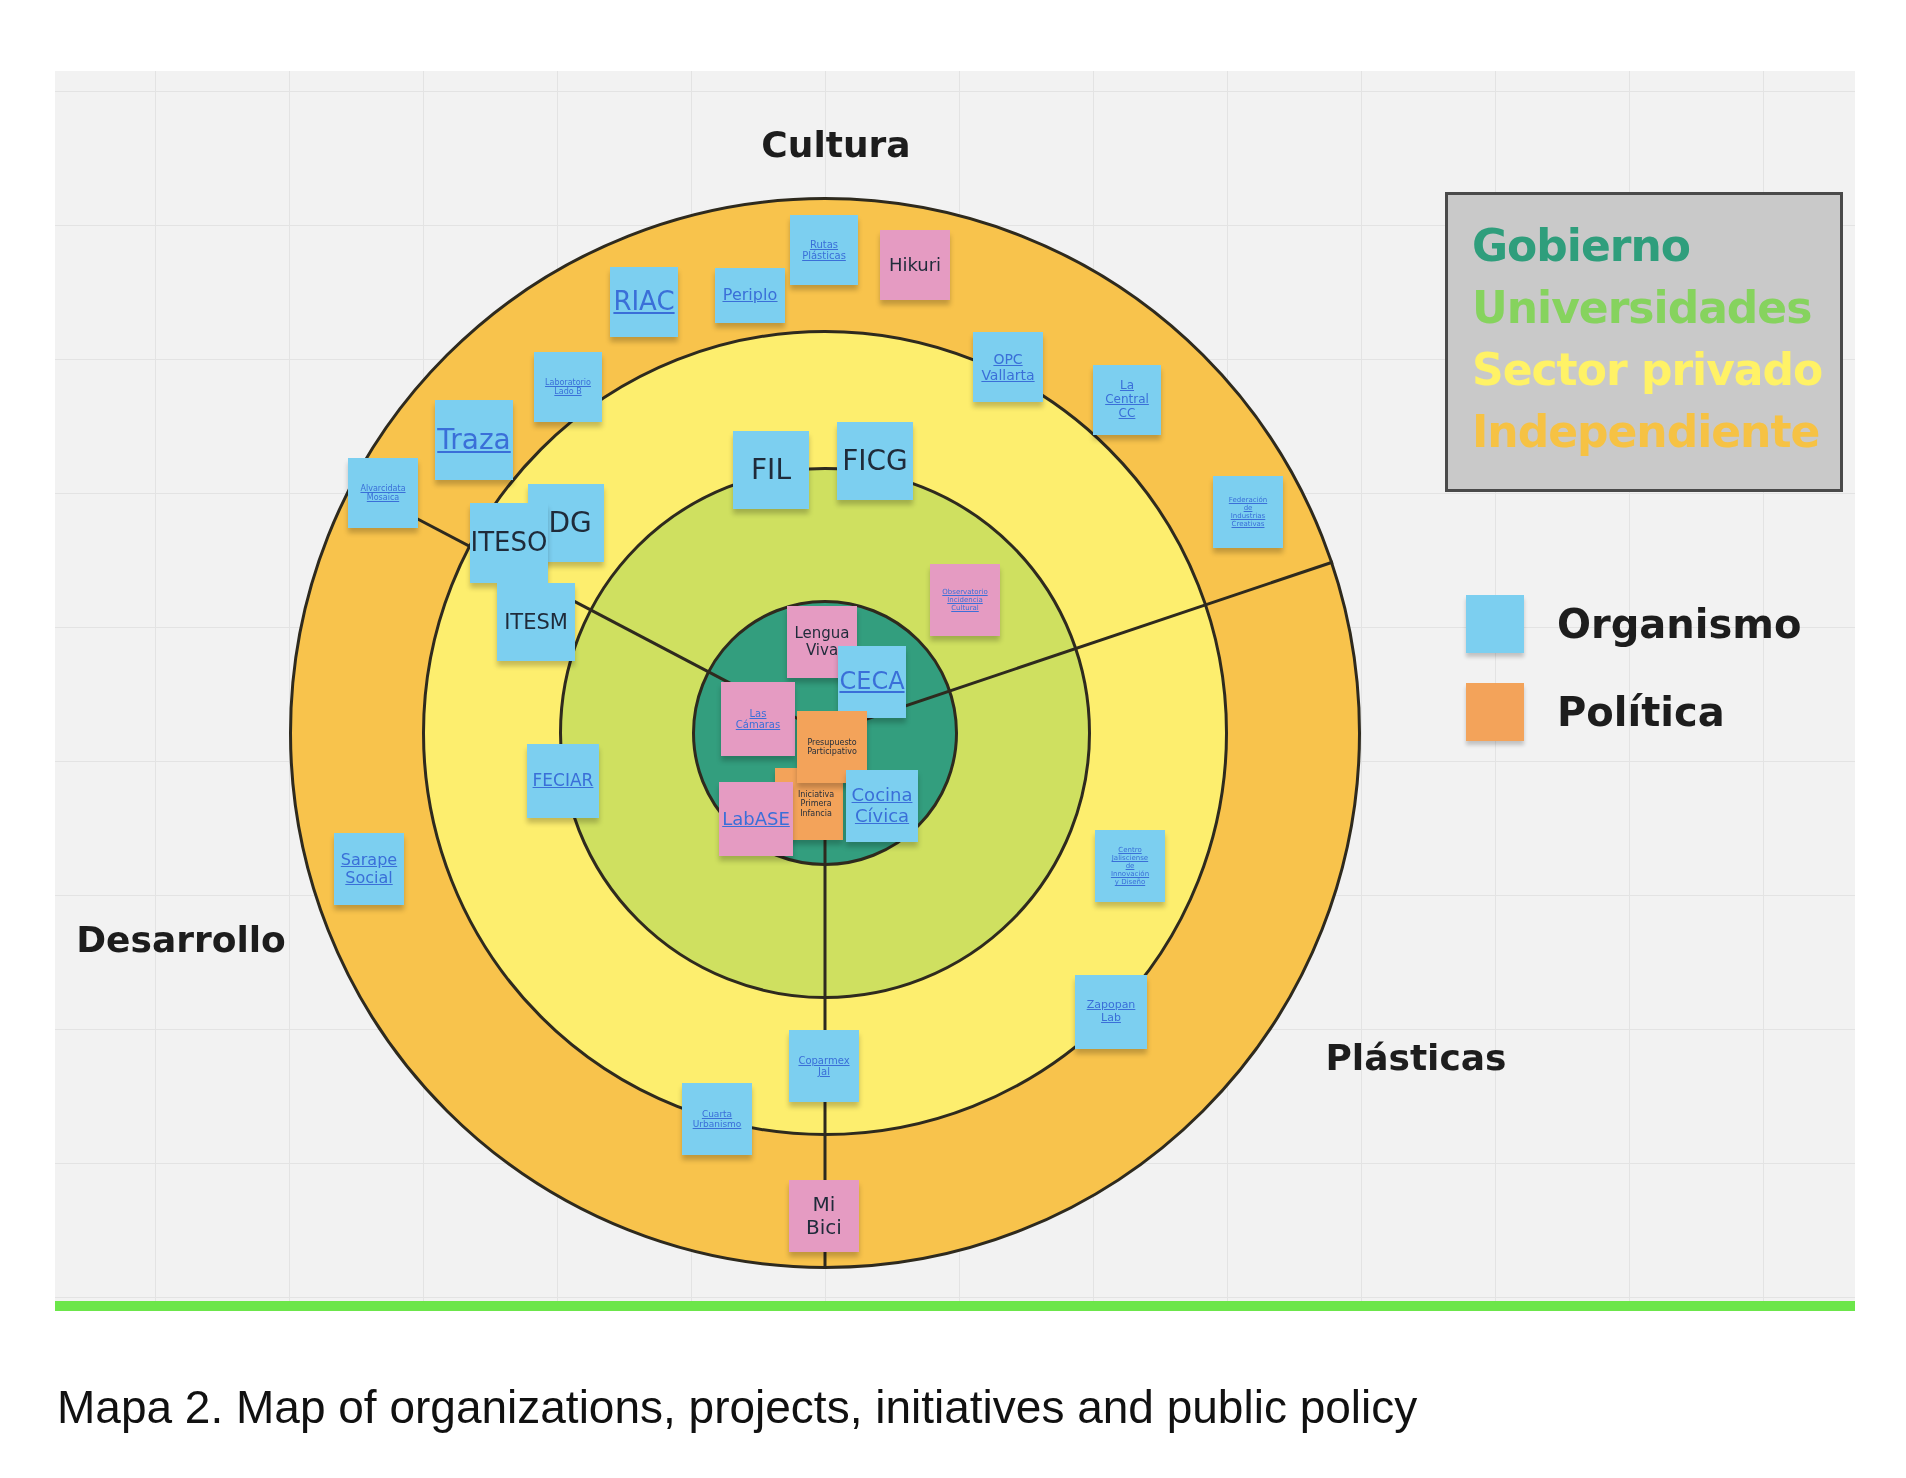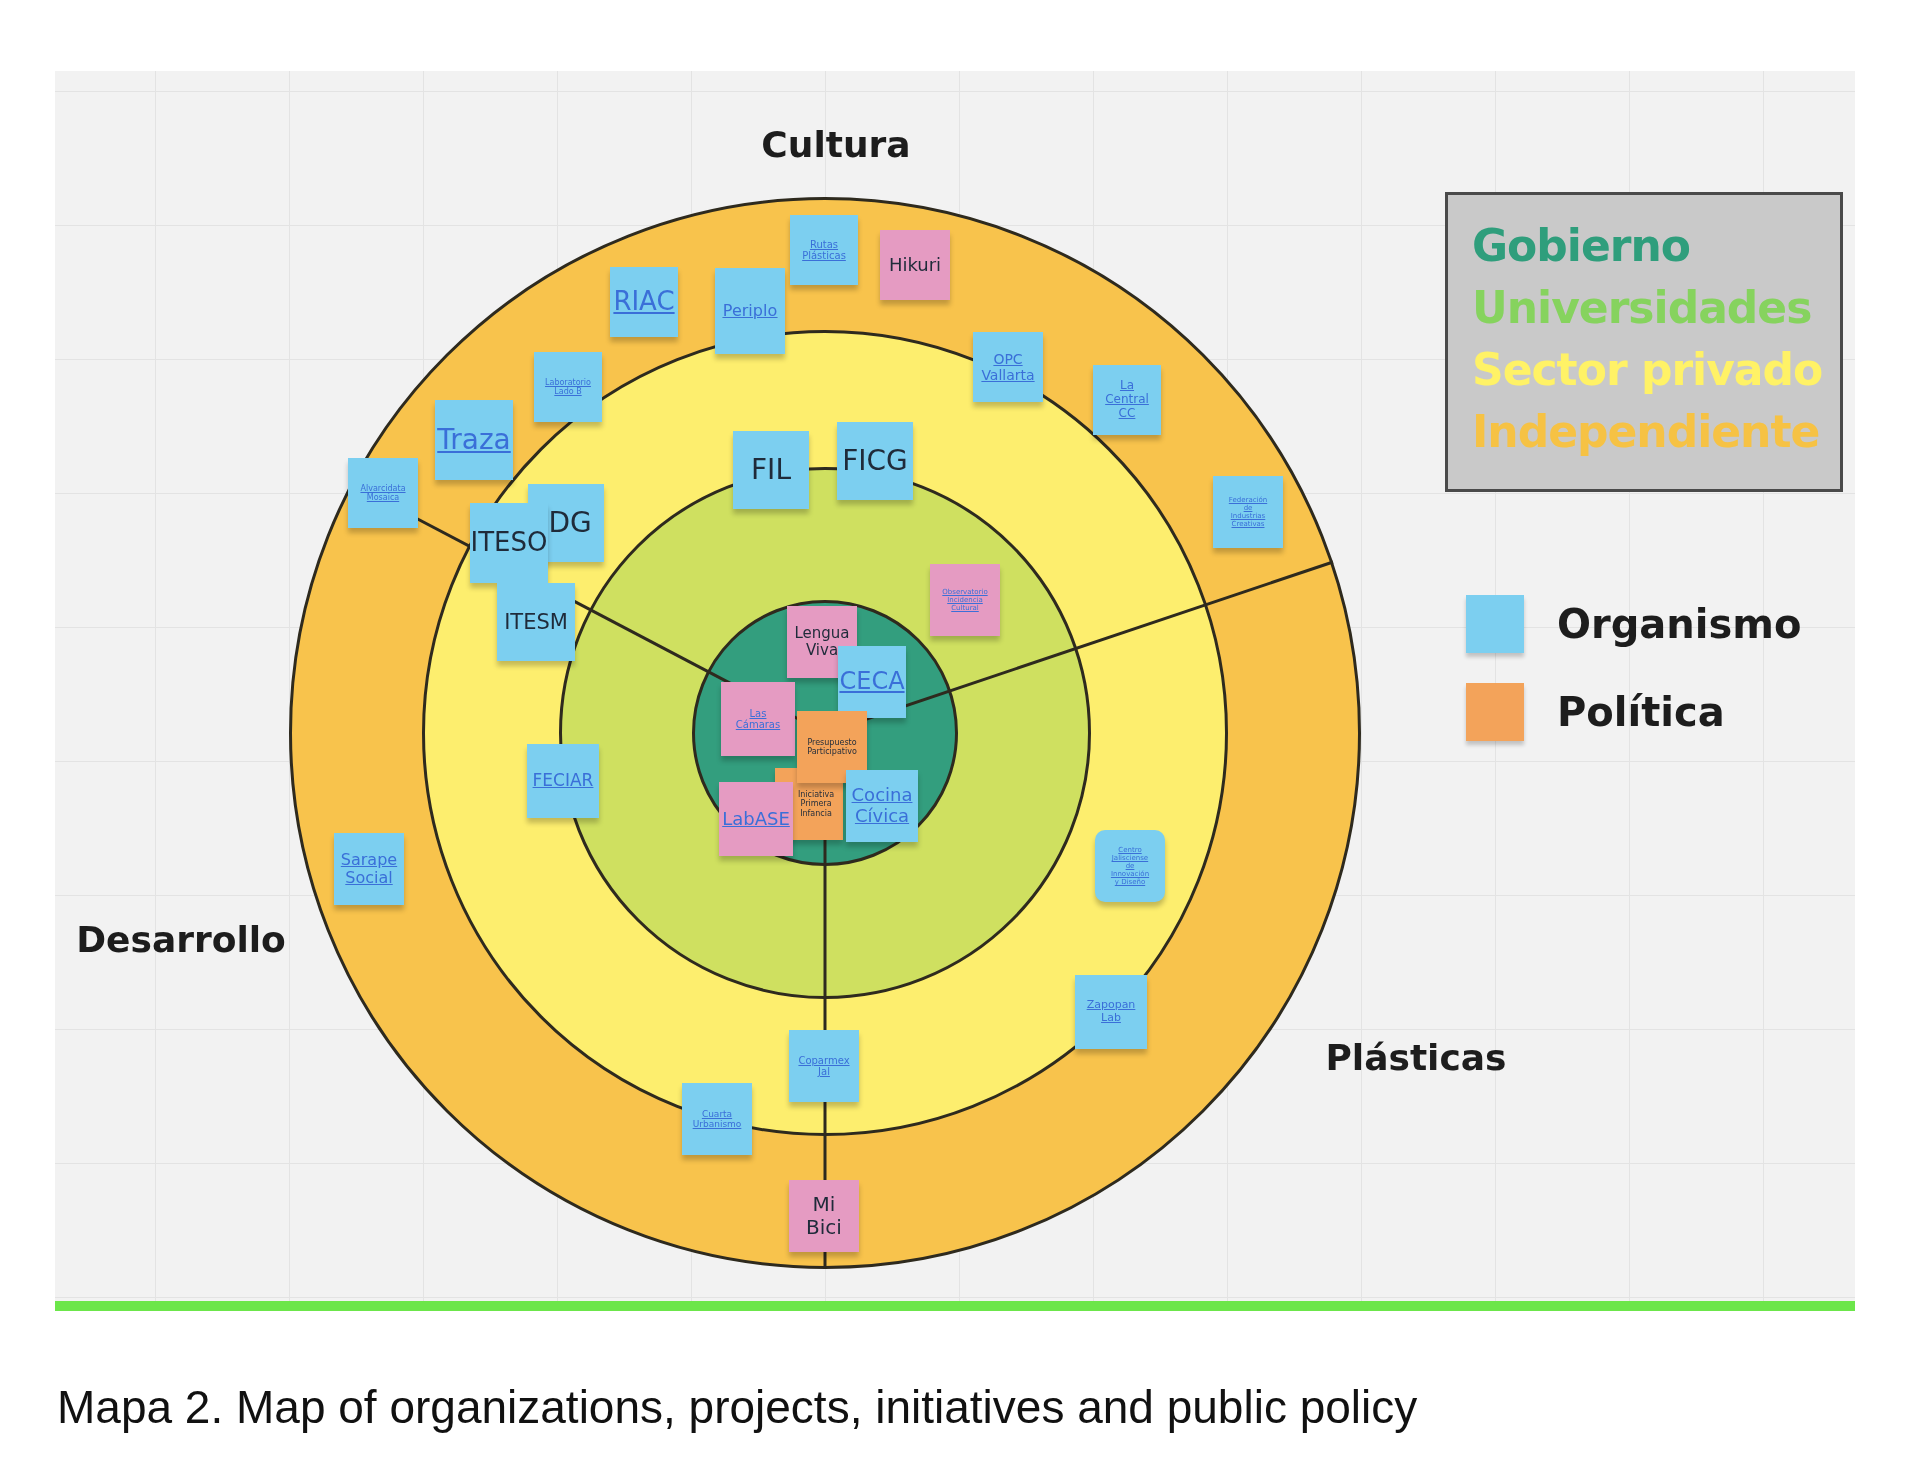--- a/index.html
+++ b/index.html
@@ -44,21 +44,21 @@
 
 <svg class="lines" viewBox="0 0 1906 1478">
   <line x1="825" y1="733" x2="410" y2="515" stroke="#2e2a1e" stroke-width="3"></line>
   <line x1="825" y1="733" x2="1333" y2="562" stroke="#2e2a1e" stroke-width="3"></line>
   <line x1="825" y1="733" x2="825" y2="1268" stroke="#2e2a1e" stroke-width="3"></line>
 </svg>
 
 <div class="note org" style="left:610px; top:267px; width:68px; height:70px;">
     <span class="t link" style="font-size:26px">RIAC</span>
   </div>
-<div class="note org" style="left:715px; top:268px; width:70px; height:86px;text-decoration:underline;">
+<div class="note org" style="left:715px; top:268px; width:70px; height:55px;text-decoration:underline;">
     <span class="t link" style="font-size:16px">Periplo</span>
   </div>
 <div class="note org" style="left:790px; top:215px; width:68px; height:70px;">
     <span class="t link" style="font-size:10px">Rutas Plásticas</span>
   </div>
 <div class="note proj" style="left:880px; top:230px; width:70px; height:70px;">
     <span class="t dark" style="font-size:18px">Hikuri</span>
   </div>
 <div class="note org" style="left:534px; top:352px; width:68px; height:70px;">
     <span class="t link" style="font-size:8px">Laboratorio Lado B</span>
@@ -116,21 +116,21 @@
   </div>
 <div class="note proj" style="left:719px; top:782px; width:74px; height:74px;">
     <span class="t link" style="font-size:18px">LabASE</span>
   </div>
 <div class="note org" style="left:527px; top:744px; width:72px; height:74px;">
     <span class="t link" style="font-size:17px">FECIAR</span>
   </div>
 <div class="note org" style="left:334px; top:833px; width:70px; height:72px;">
     <span class="t link" style="font-size:16px">Sarape Social</span>
   </div>
-<div class="note org" style="left:1095px; top:830px; width:70px; height:72px;border-radius:10px;">
+<div class="note org" style="left:1095px; top:830px; width:70px; height:72px;">
     <span class="t link" style="font-size:7px">Centro Jalisciense de Innovación y Diseño</span>
   </div>
 <div class="note org" style="left:1075px; top:975px; width:72px; height:74px;">
     <span class="t link" style="font-size:11px">Zapopan Lab</span>
   </div>
 <div class="note org" style="left:789px; top:1030px; width:70px; height:72px;">
     <span class="t link" style="font-size:10px">Coparmex Jal</span>
   </div>
 <div class="note org" style="left:682px; top:1083px; width:70px; height:72px;">
     <span class="t link" style="font-size:9px">Cuarta Urbanismo</span>

